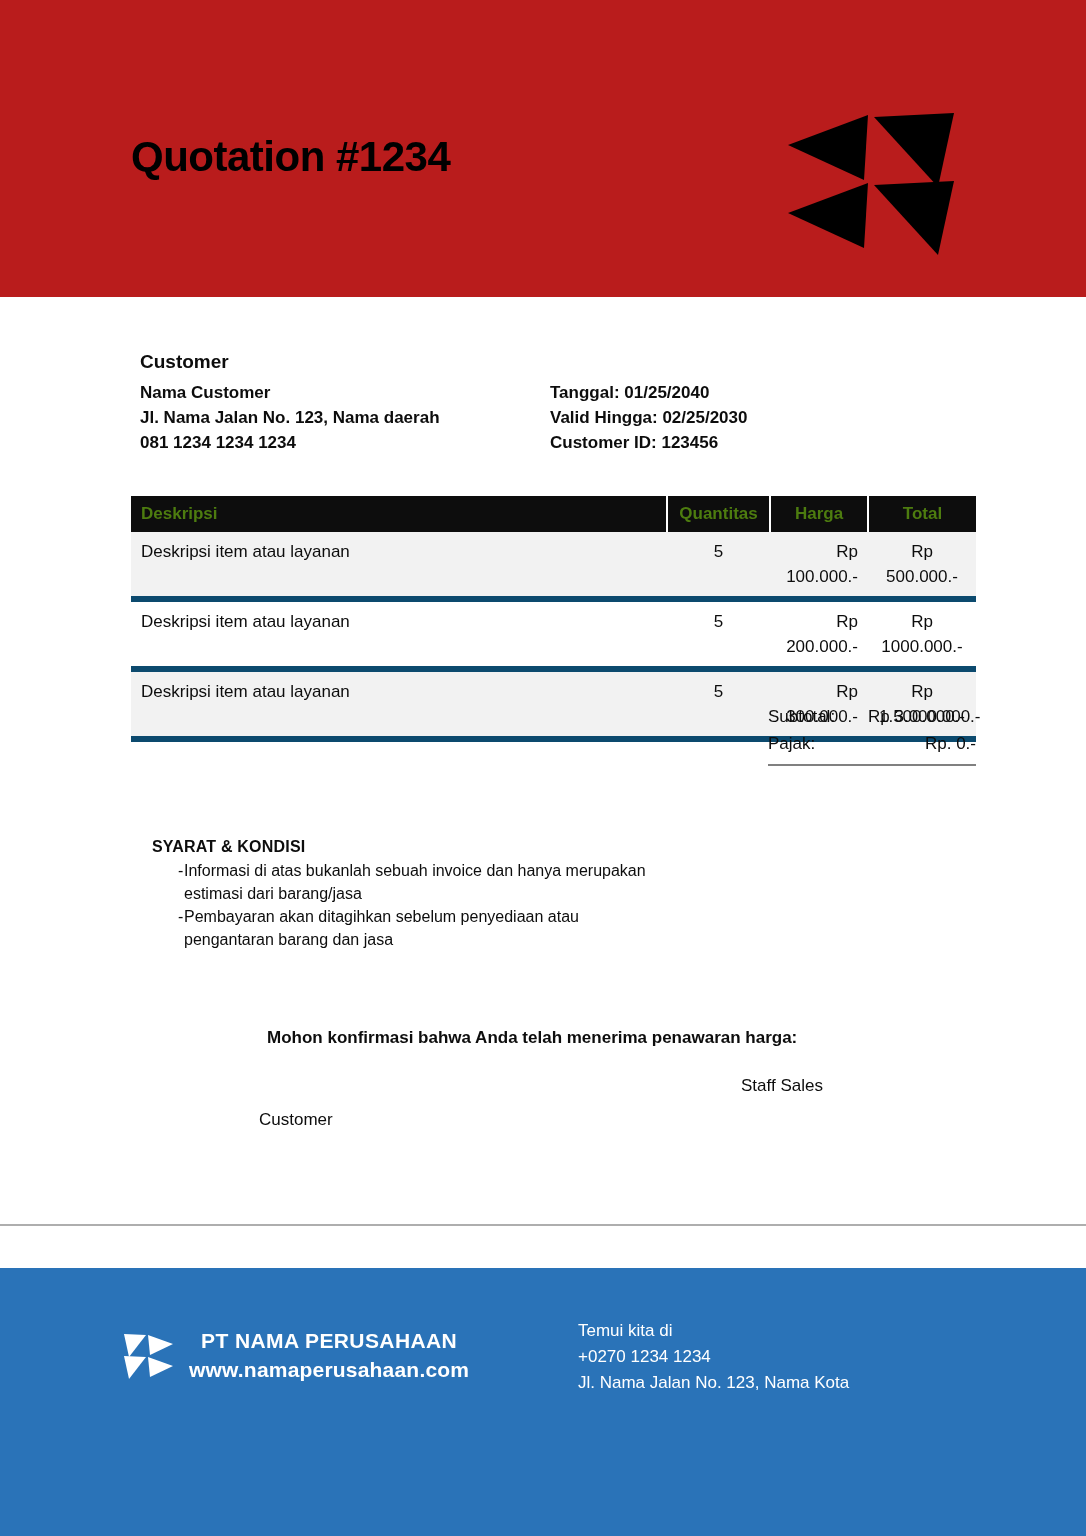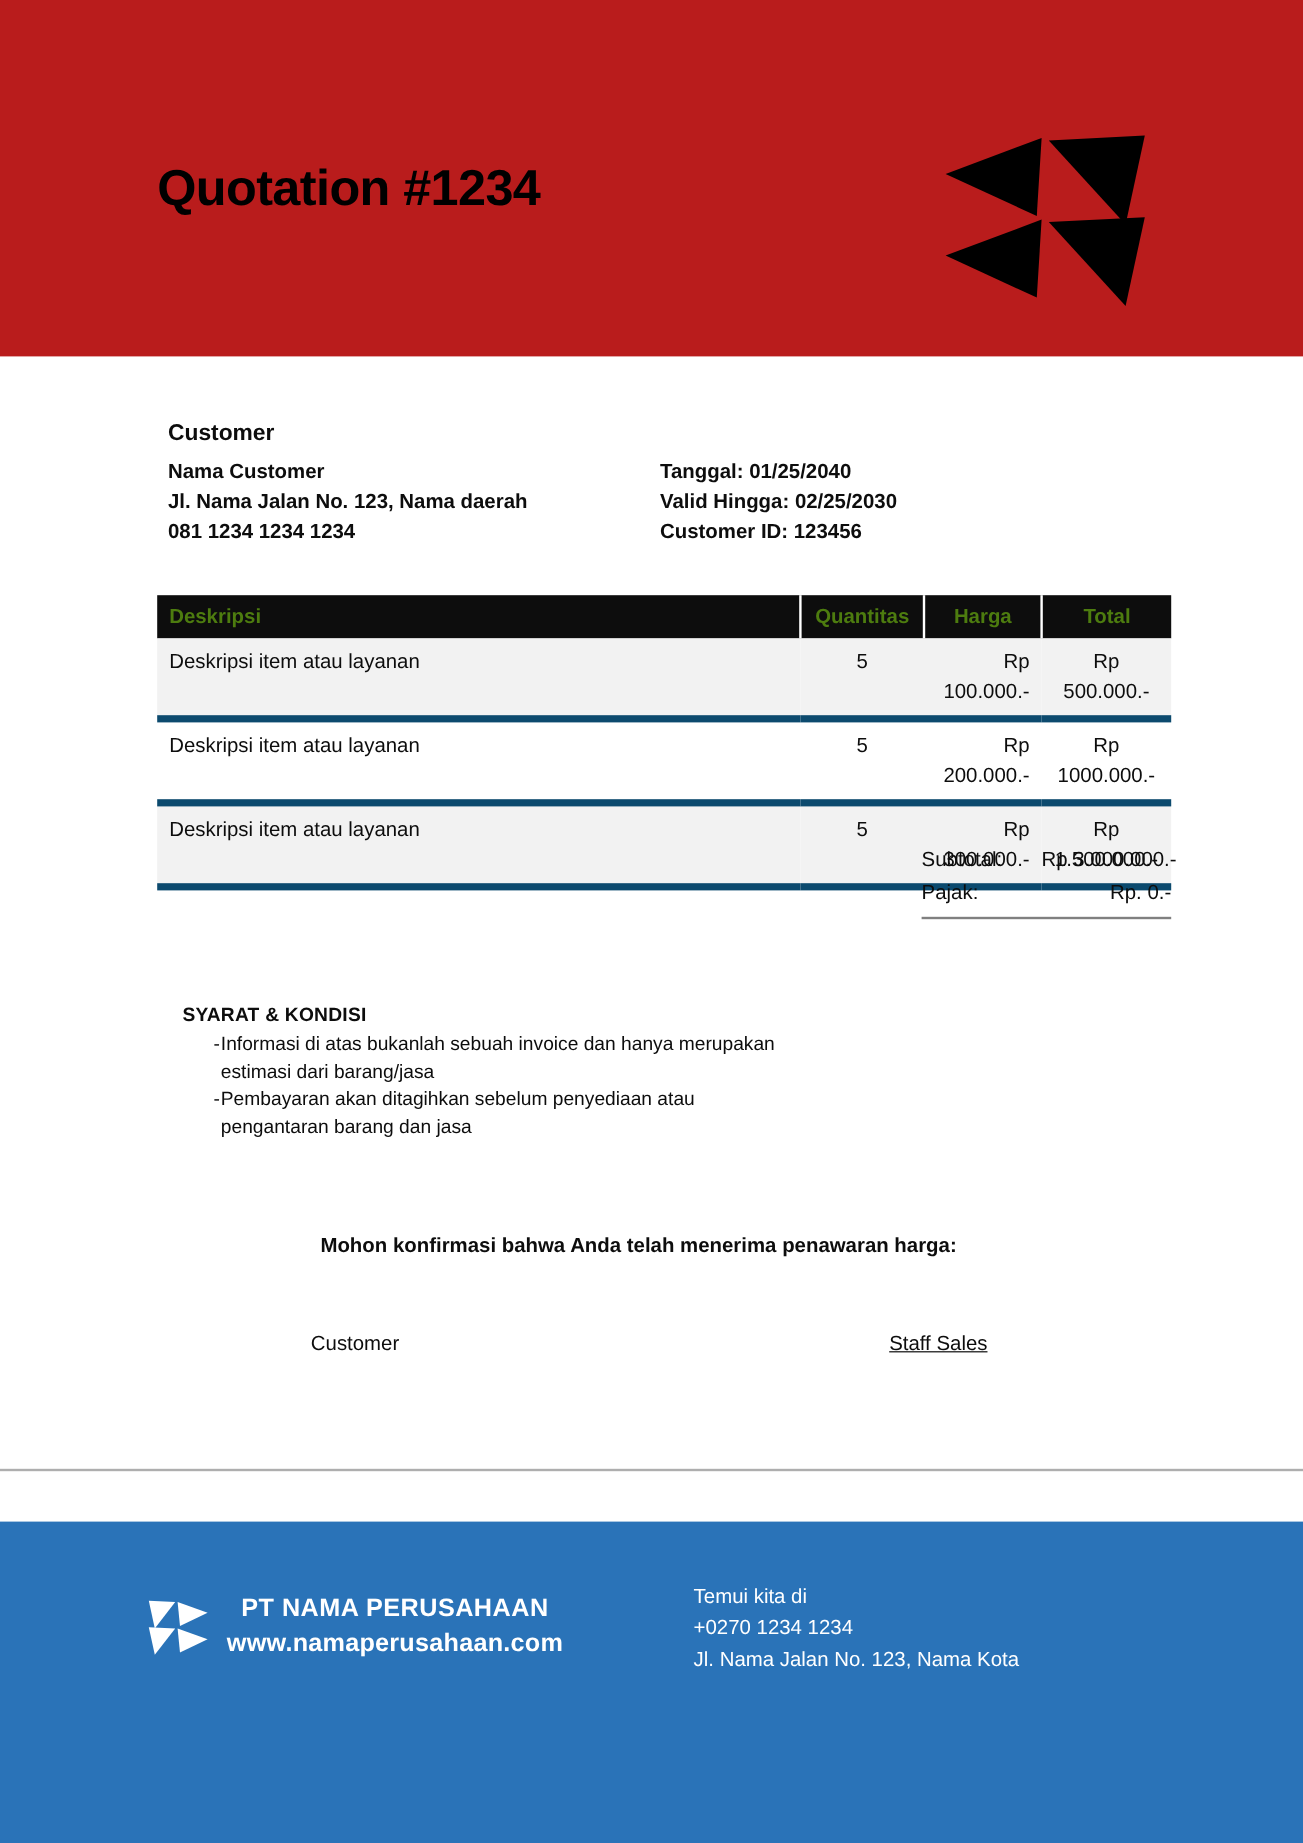--- a/index.html
+++ b/index.html
@@ -171,23 +171,22 @@
   }
   .sig-customer {
     position: absolute;
     left: 259px;
     top: 1110px;
     font-size: 17px;
   }
   .sig-sales {
     position: absolute;
     left: 741px;
-    top: 1110px;
-    font-size: 17px;
-    text-decoration: underline;
+    top: 1076px;
+    font-size: 17px;
   }
 
   
   .page-divider {
     position: absolute;
     left: 0;
     top: 1224px;
     width: 1086px;
     height: 2px;
     background: #aeaeae;

